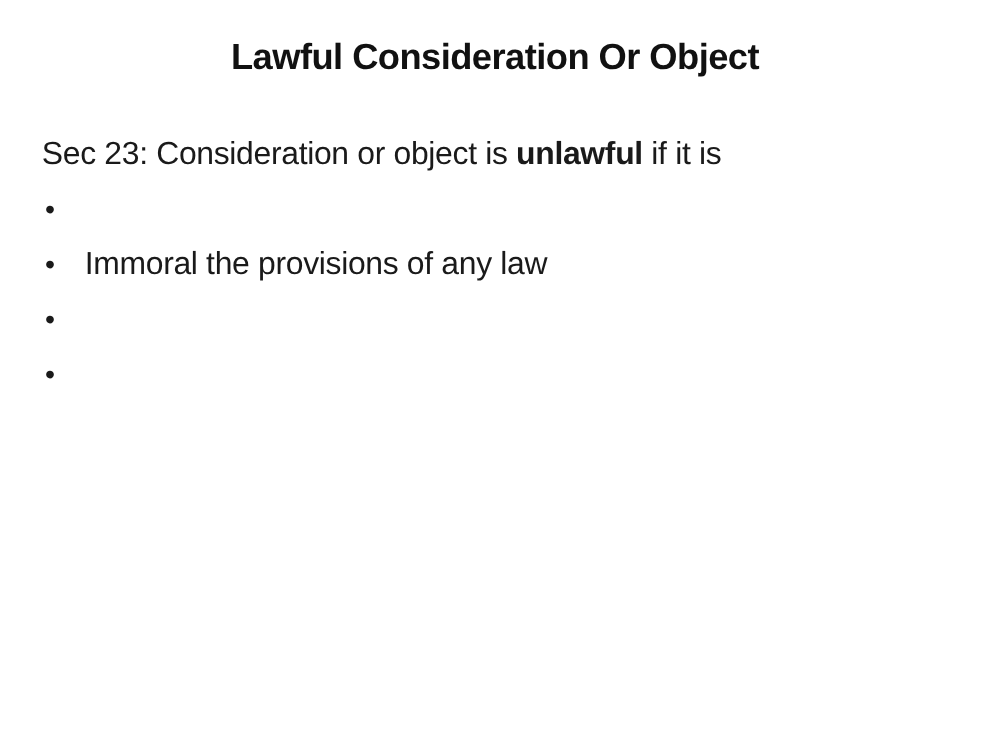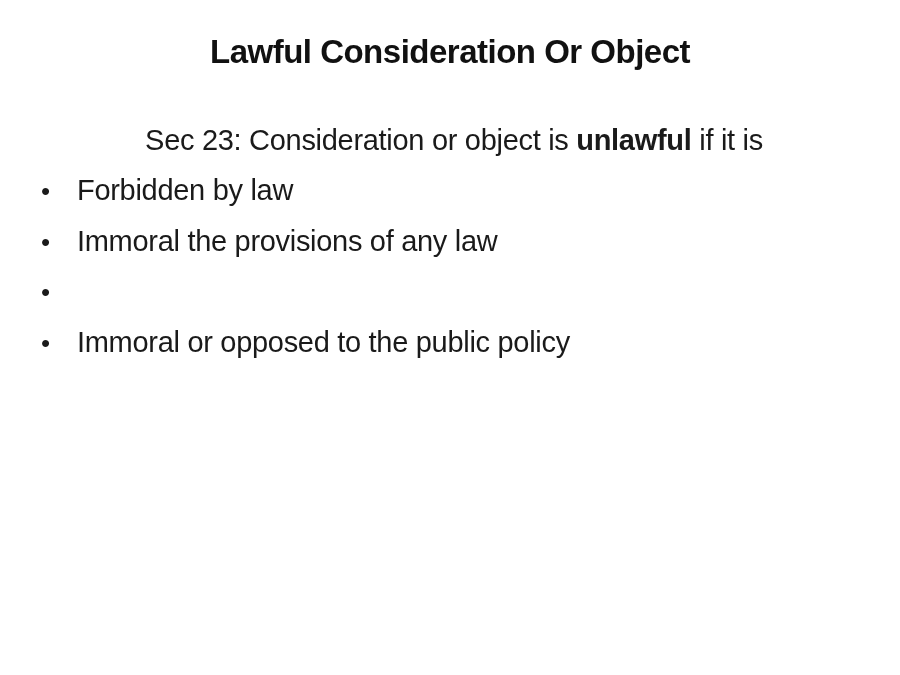--- a/index.html
+++ b/index.html
@@ -33,21 +33,20 @@
     top: 115px;
     right: 30px;
     color: #1a1a1a;
   }
   .intro-line {
     margin: 0;
     font-size: 29px;
     line-height: 50px;
     letter-spacing: -0.3px;
     white-space: nowrap;
-    text-align: center;
   }
   .intro-line .bold-term {
     font-weight: bold;
   }
   .bullet-list {
     list-style: none;
     margin: 0;
     padding: 0;
   }
   .bullet-item {
@@ -78,32 +77,30 @@
 
   <h1 class="slide-title">Lawful Consideration Or Object</h1>
 
   <div class="content">
 
     <p class="intro-line"><span>Sec 23: Consideration or object is </span><span class="bold-term">unlawful</span><span> if it is</span></p>
 
     <ul class="bullet-list">
       <li class="bullet-item">
         <span class="bullet-glyph">•</span>
-        <span>Forbidden by law</span>
       </li>
       <li class="bullet-item">
         <span class="bullet-glyph">•</span>
         <span>Immoral the provisions of any law</span>
       </li>
       <li class="bullet-item">
         <span class="bullet-glyph">•</span>
       </li>
       <li class="bullet-item">
         <span class="bullet-glyph">•</span>
-        <span>Immoral or opposed to the public policy</span>
       </li>
     </ul>
 
   </div>
 
   <div class="page-number">23</div>
 
 </div>
 
 </body></html>

